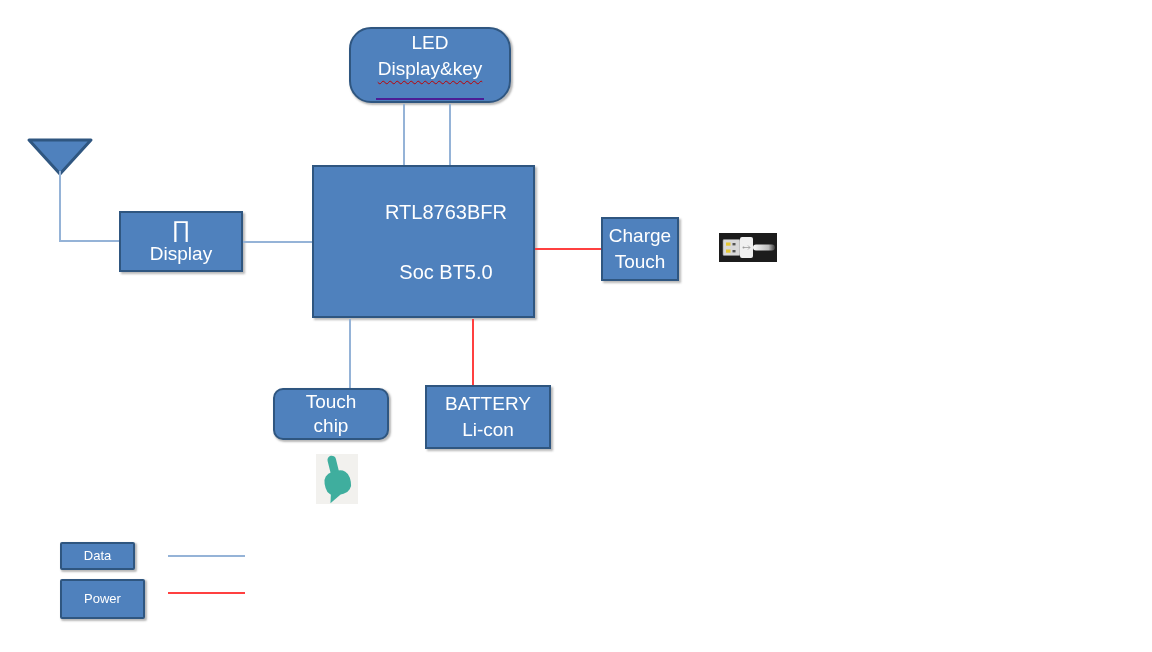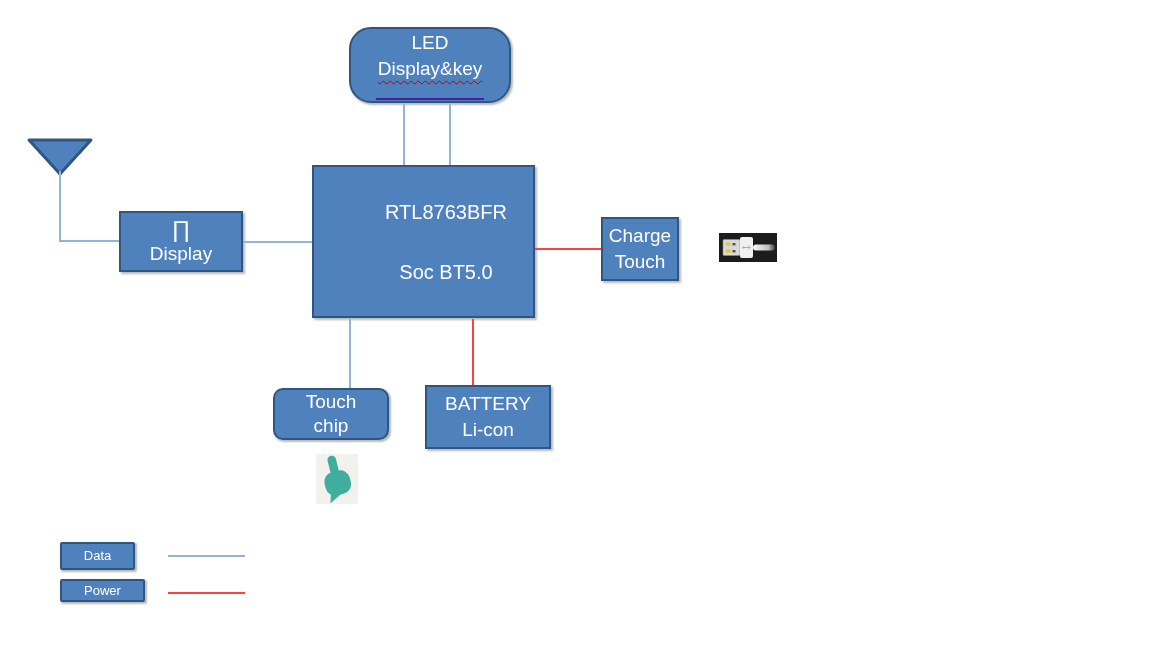--- a/index.html
+++ b/index.html
@@ -121,18 +121,18 @@
         <path d="M13 34 L9 47 L21 41 Z"></path>
       </g>
     </svg>
   </div>
 
   <div class="node legend-box" style="left:60px;top:542px;width:75px;height:28px;border-radius:2px;">
     <span>Data</span>
   </div>
   <div class="conn data" style="left:168px;top:555px;width:77px;height:2px;"></div>
 
-  <div class="node legend-box" style="left:60px;top:579px;width:85px;height:23px;border-radius:2px;">
+  <div class="node legend-box" style="left:60px;top:579px;width:85px;height:40px;border-radius:2px;">
     <span>Power</span>
   </div>
   <div class="conn power" style="left:168px;top:592px;width:77px;height:2px;"></div>
 
 </div>
 
 </body></html>

